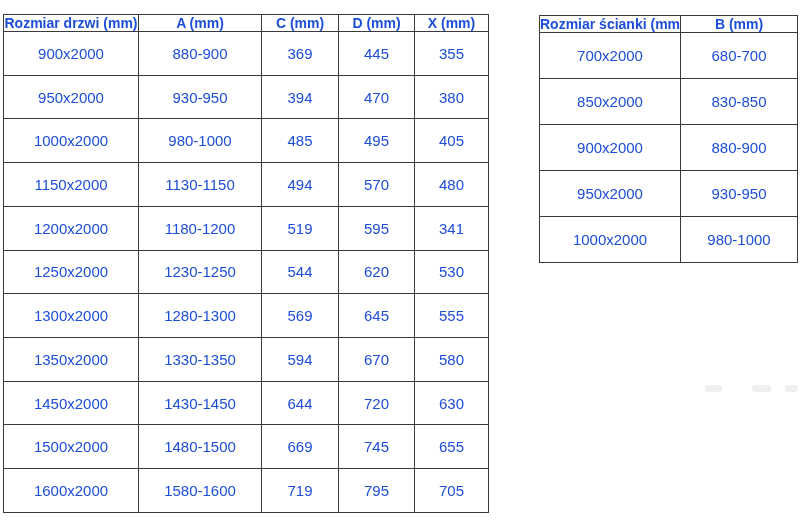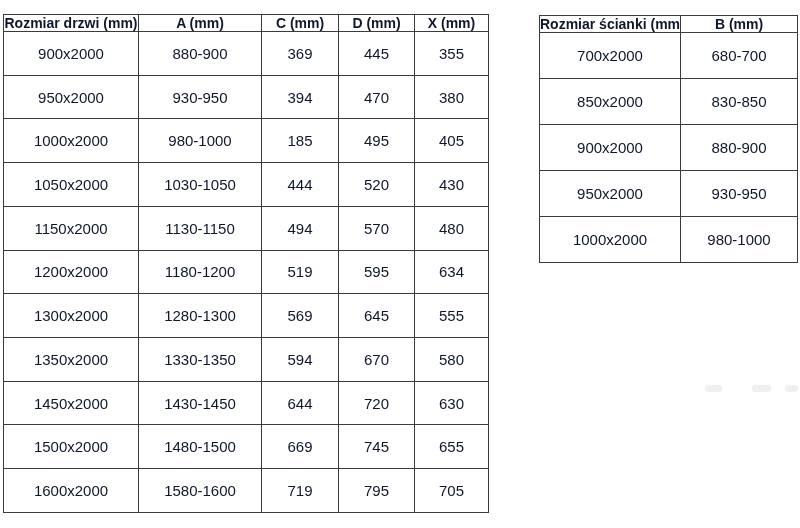--- a/index.html
+++ b/index.html
@@ -13,21 +13,21 @@
     width: 800px;
     height: 528px;
     background: #ffffff;
     overflow: hidden;
   }
   table.spec {
     position: absolute;
     border-collapse: collapse;
     table-layout: fixed;
     background: #ffffff;
-    color: #0f172a;
+    color: #1d4ed8;
   }
   table.spec th, table.spec td {
     border: 1px solid #3a3a3a;
     text-align: center;
     vertical-align: middle;
     padding: 0;
     overflow: hidden;
     white-space: nowrap;
   }
   table.spec th {
@@ -94,44 +94,44 @@
         <tr>
           <td>950x2000</td>
           <td>930-950</td>
           <td>394</td>
           <td>470</td>
           <td>380</td>
         </tr>
         <tr>
           <td>1000x2000</td>
           <td>980-1000</td>
-          <td>185</td>
+          <td>485</td>
           <td>495</td>
           <td>405</td>
-        </tr>
-        <tr>
-          <td>1050x2000</td>
-          <td>1030-1050</td>
-          <td>444</td>
-          <td>520</td>
-          <td>430</td>
         </tr>
         <tr>
           <td>1150x2000</td>
           <td>1130-1150</td>
           <td>494</td>
           <td>570</td>
           <td>480</td>
         </tr>
         <tr>
           <td>1200x2000</td>
           <td>1180-1200</td>
           <td>519</td>
           <td>595</td>
-          <td>634</td>
+          <td>341</td>
+        </tr>
+        <tr>
+          <td>1250x2000</td>
+          <td>1230-1250</td>
+          <td>544</td>
+          <td>620</td>
+          <td>530</td>
         </tr>
         <tr>
           <td>1300x2000</td>
           <td>1280-1300</td>
           <td>569</td>
           <td>645</td>
           <td>555</td>
         </tr>
         <tr>
           <td>1350x2000</td>

